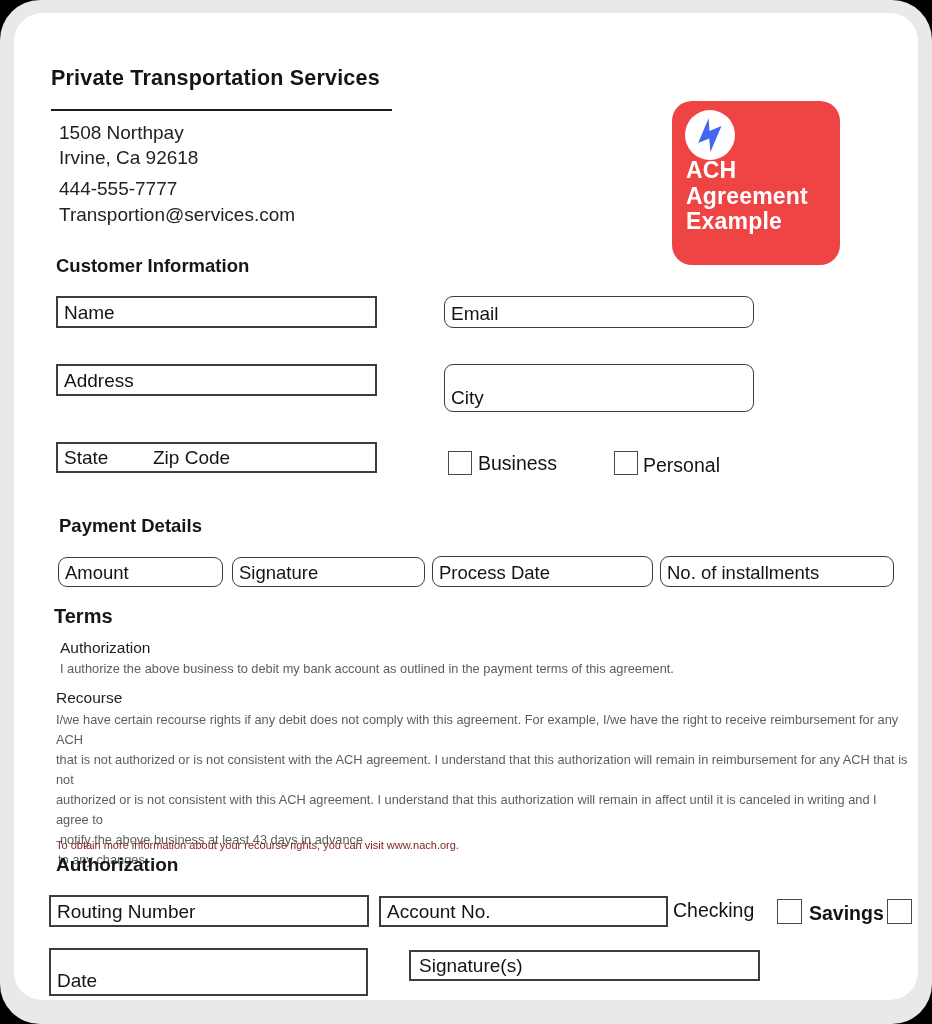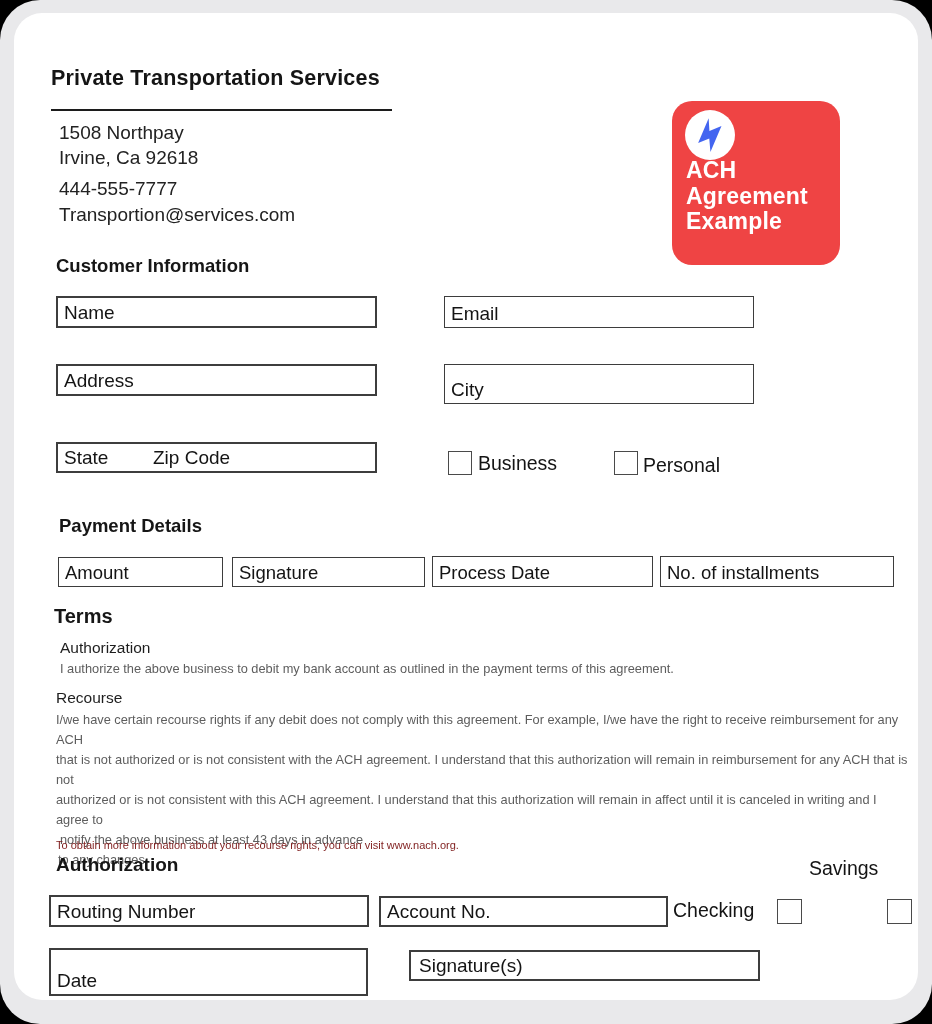--- a/index.html
+++ b/index.html
@@ -30,32 +30,32 @@
 
   
   .section-h { font-weight: bold; color: #161616; font-size: 18.5px; }
 
   
   .fbox {
     border: 2px solid #3d3d3d; background: #fff;
     display: flex; align-items: flex-end; padding: 4px 0 2px 6px;
     font-size: 19px; color: #141414;
   }
-  .fbox-thin { border-width: 1.5px; }
+  .fbox-thin { border-width: 1.5px; border-radius: 9px; }
 
   
   .cbox { border: 1.5px solid #4a4a4a; background: #fff; width: 24px; height: 24px; }
   .cbox-label { font-size: 19.5px; color: #141414; }
 
   
   #cust-heading { left: 42px; top: 242px; }
   #name-box     { left: 42px;  top: 283px; width: 321px; height: 32px; }
   #email-box    { left: 430px; top: 283px; width: 310px; height: 32px; }
   #address-box  { left: 42px;  top: 351px; width: 321px; height: 32px; }
-  #city-box     { left: 430px; top: 351px; width: 310px; height: 40px; }
+  #city-box     { left: 430px; top: 351px; width: 310px; height: 48px; }
   #statezip-box { left: 42px;  top: 429px; width: 321px; height: 31px; position: absolute; }
   #statezip-box .zip-label { position: absolute; left: 95px; bottom: 2px; }
   #business-checkbox { left: 434px; top: 438px; }
   #business-label    { left: 464px; top: 439px; }
   #personal-checkbox { left: 600px; top: 438px; }
   #personal-label    { left: 629px; top: 441px; }
 
   
   #pay-heading { left: 45px; top: 502px; }
   #amount-box   { left: 44px;  top: 544px; width: 165px; height: 30px; }
@@ -74,21 +74,21 @@
   #recourse-para .indent1 { padding-left: 4px; }
   #recourse-para .indent2 { padding-left: 2px; }
   #moreinfo { left: 42px; top: 826px; font-size: 11px; color: #7f1d1d; }
 
   
   #authz-heading { left: 42px; top: 841px; font-size: 19px; }
   #routing-box   { left: 35px;  top: 882px; width: 320px; height: 32px; }
   #account-box   { left: 365px; top: 883px; width: 289px; height: 31px; }
   #checking-label    { left: 659px; top: 886px; }
   #checking-checkbox { left: 763px; top: 886px; width: 25px; height: 25px; }
-  #savings-label     { left: 795px; top: 844px; }
+  #savings-label     { left: 795px; top: 889px; font-weight: bold; }
   #savings-checkbox  { left: 873px; top: 886px; width: 25px; height: 25px; }
   #date-box      { left: 35px;  top: 935px; width: 319px; height: 48px; }
   #signature-box { left: 395px; top: 937px; width: 351px; height: 31px; padding-left: 8px; }
 </style>
 </head>
 <body>
 
 <div class="frame">
   <div class="card">
 

